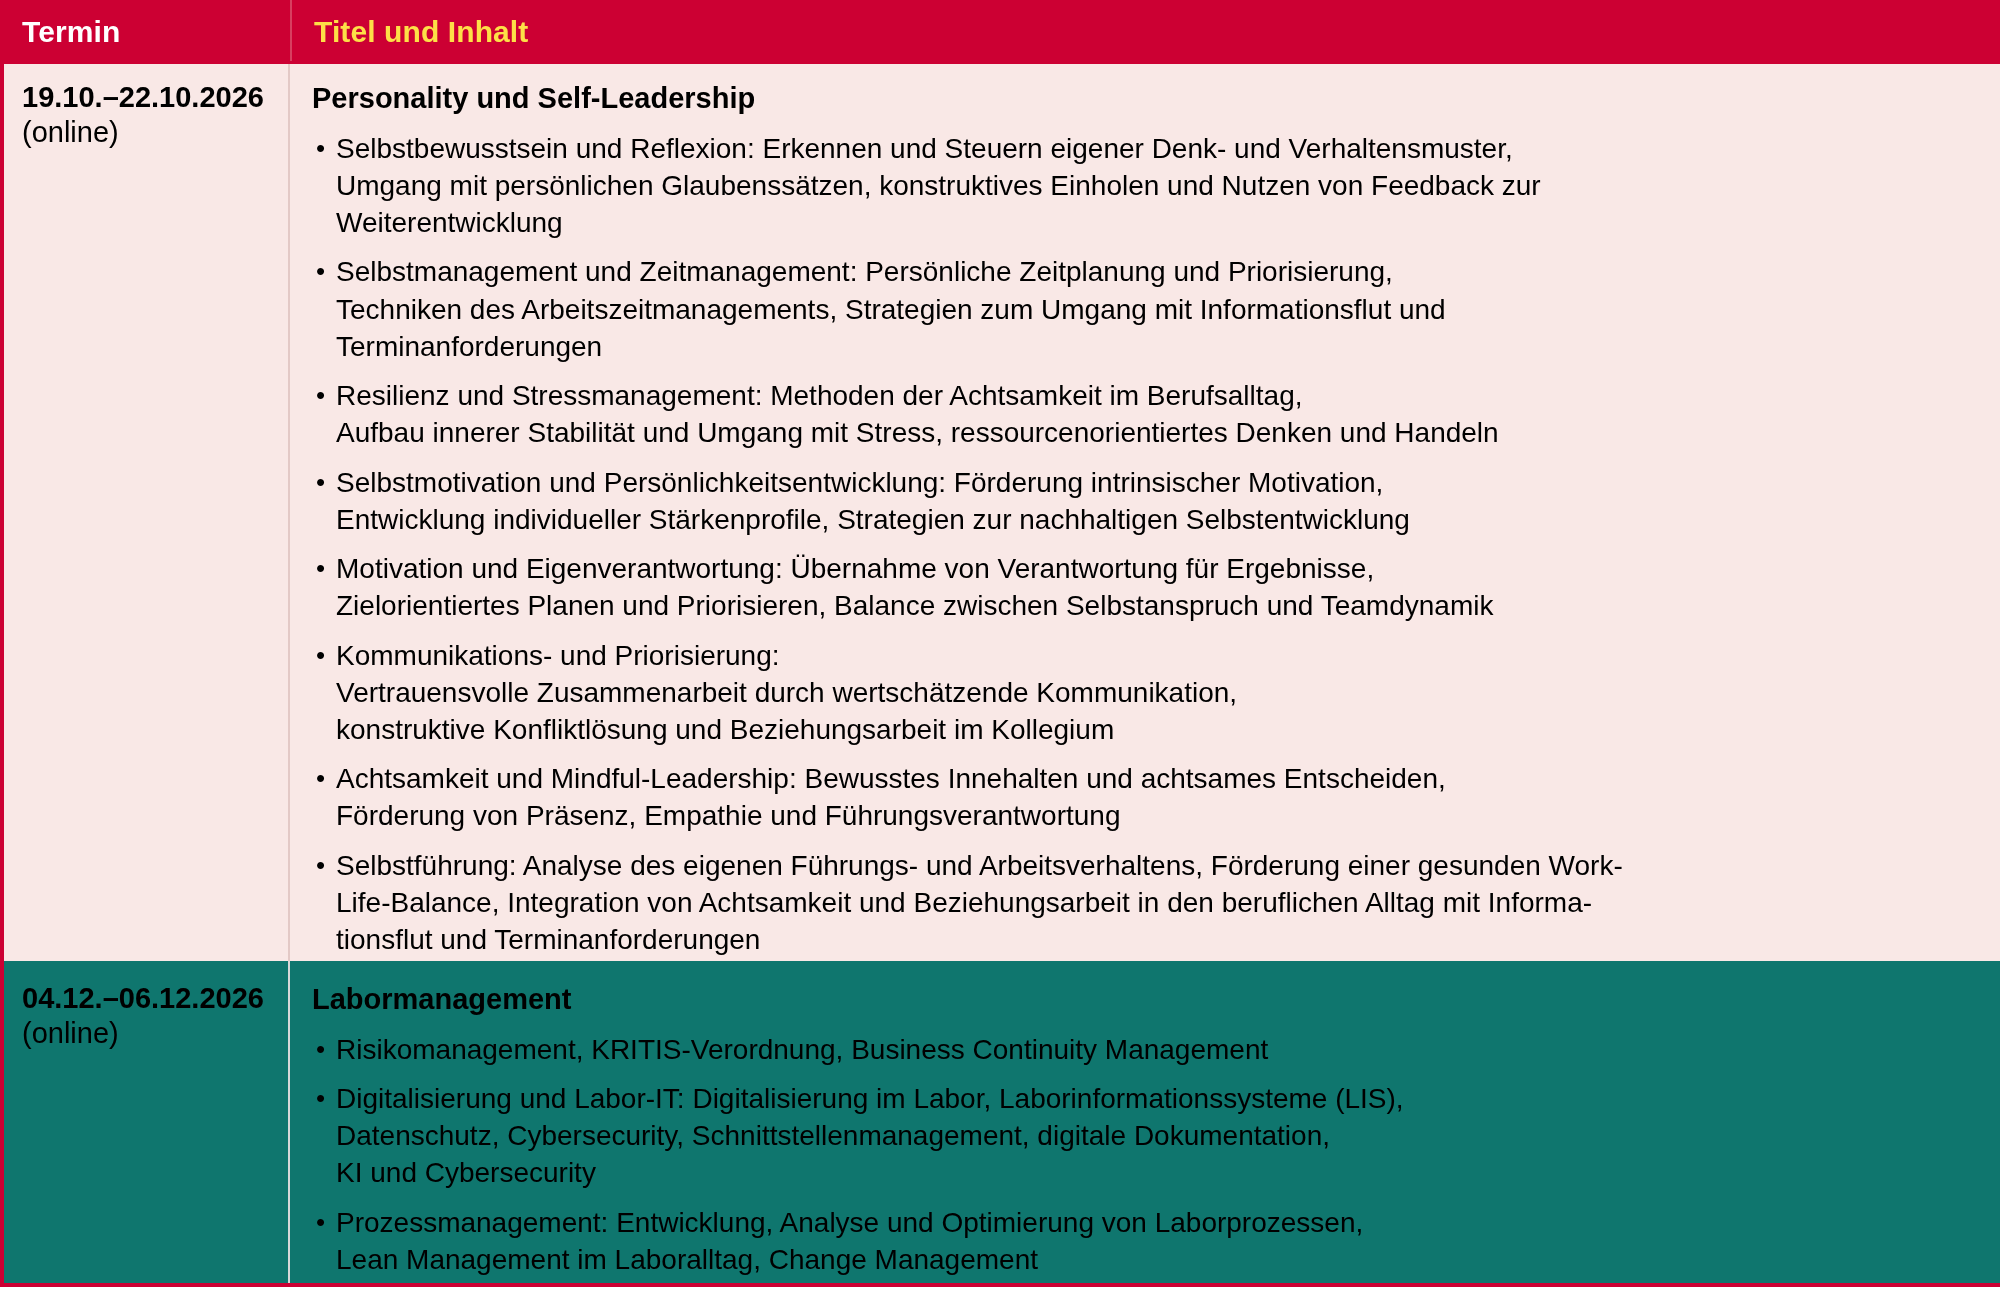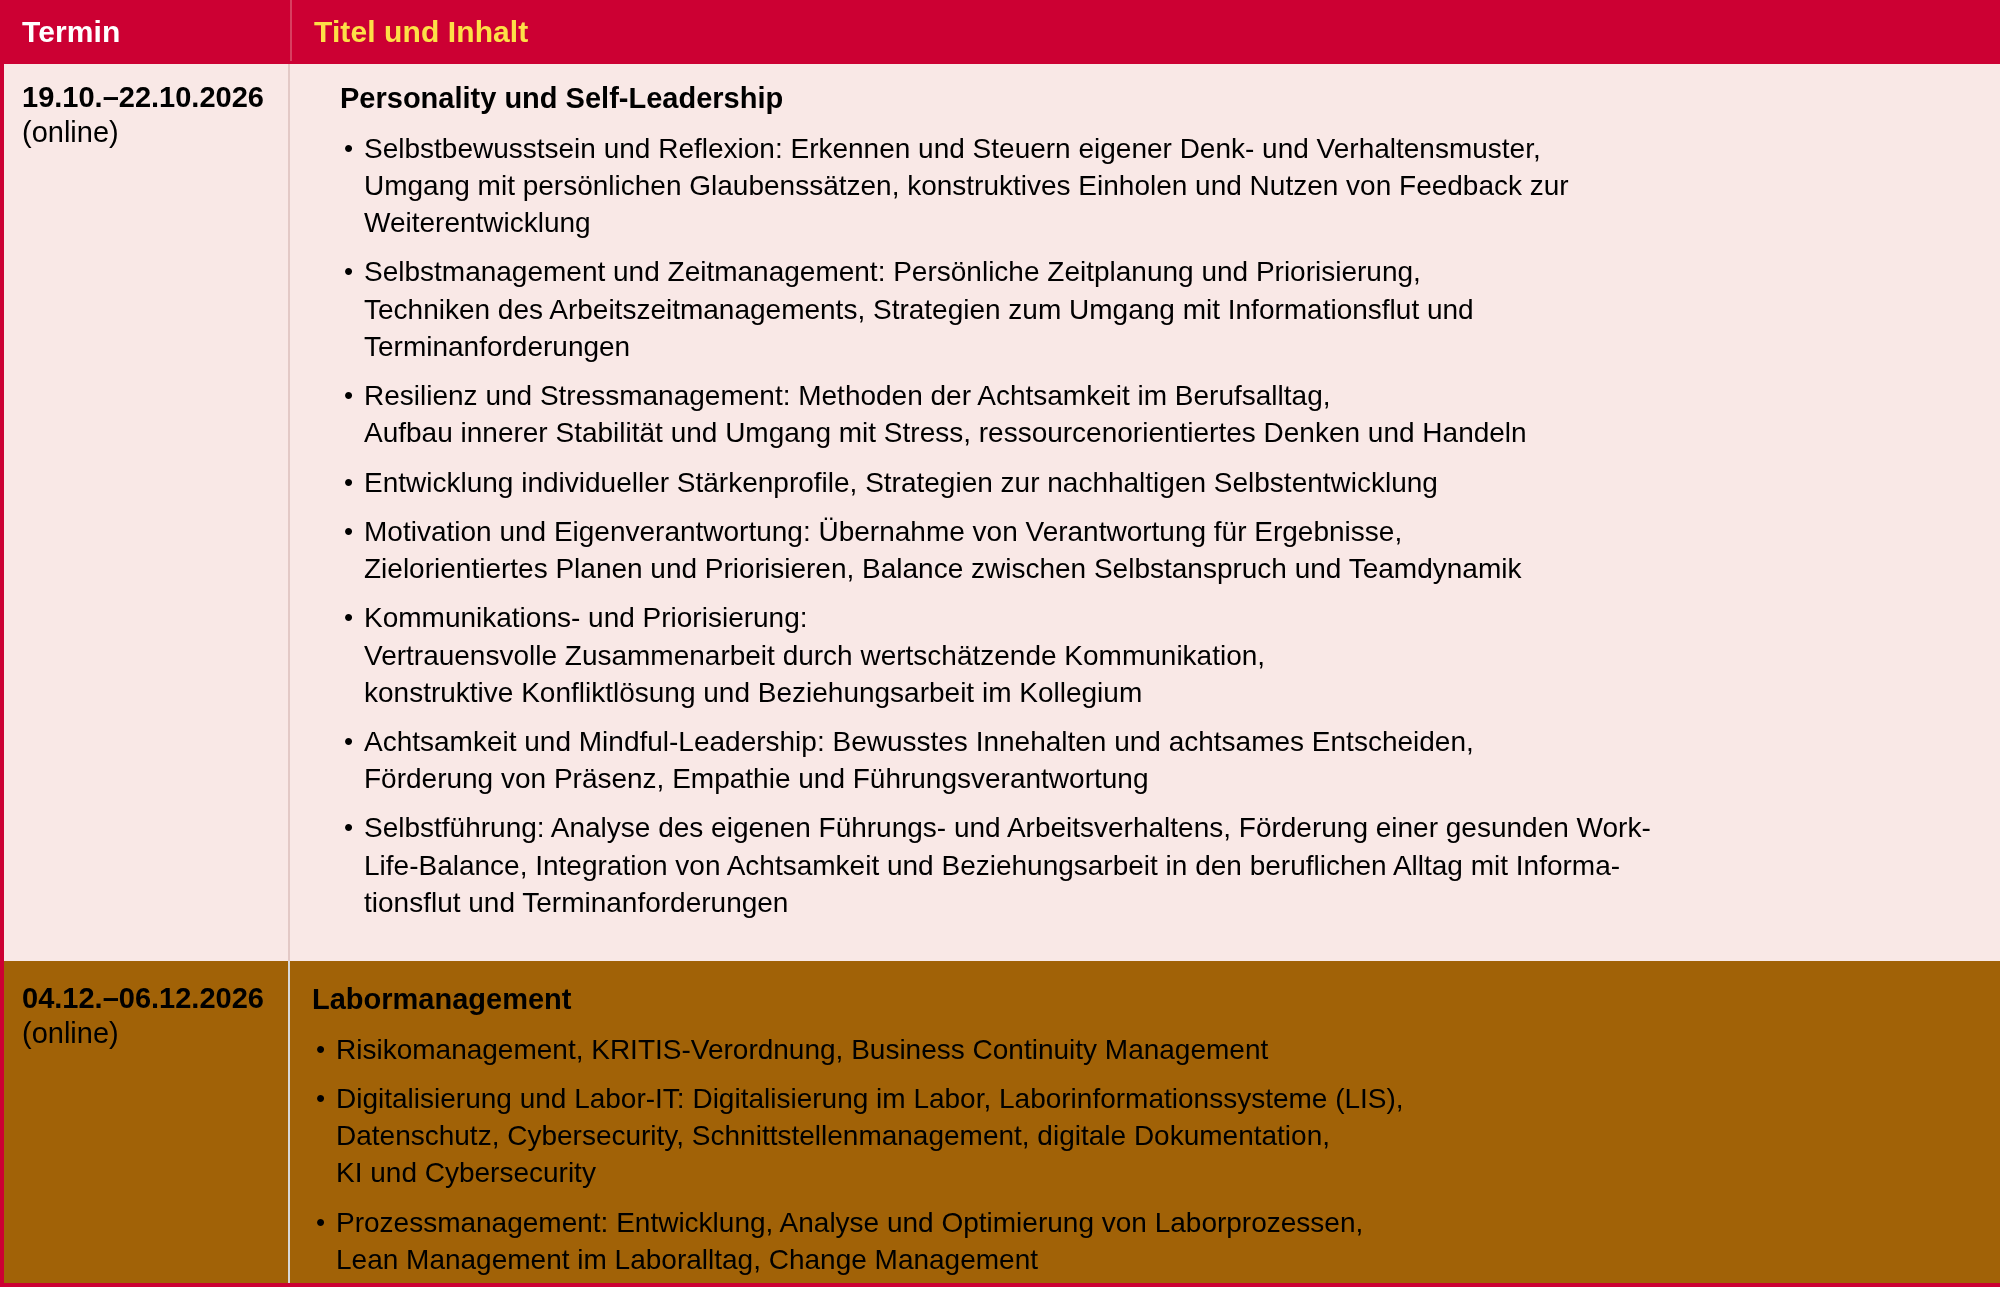--- a/index.html
+++ b/index.html
@@ -137,21 +137,21 @@
     top: 0;
     font-size: 26px;
     line-height: 1.42;
   }
   .sub-line {
     display: block;
   }
 
   .row-1 .cell-content { padding-top: 16px; padding-bottom: 35px; }
   .row-2 .cell-content { padding-top: 20px; padding-bottom: 22px; }
-  .row-1 { height: 897px; gap: 28px; }
+  .row-1 { height: 897px; }
   .row-2 { height: 326px; }
   .row-1 .cell-date { padding-top: 16px; }
   .row-2 .cell-date { padding-top: 20px; }
 </style>
 </head>
 <body>
 
 <div class="table-wrap">
 
   <div class="thead" style="background: rgb(204, 0, 51);">
@@ -177,20 +177,21 @@
             <li>
               <span class="sub-line">Selbstmanagement und Zeitmanagement: Persönliche Zeitplanung und Priorisierung,</span>
               <span class="sub-line">Techniken des Arbeitszeitmanagements, Strategien zum Umgang mit Informationsflut und</span>
               <span class="sub-line">Terminanforderungen</span>
             </li>
             <li>
               <span class="sub-line">Resilienz und Stressmanagement: Methoden der Achtsamkeit im Berufsalltag,</span>
               <span class="sub-line">Aufbau innerer Stabilität und Umgang mit Stress, ressourcenorientiertes Denken und Handeln</span>
             </li>
             <li>
+              <span class="sub-line">Selbstmotivation und Persönlichkeitsentwicklung: Förderung intrinsischer Motivation,</span>
               <span class="sub-line">Entwicklung individueller Stärkenprofile, Strategien zur nachhaltigen Selbstentwicklung</span>
             </li>
             <li>
               <span class="sub-line">Motivation und Eigenverantwortung: Übernahme von Verantwortung für Ergebnisse,</span>
               <span class="sub-line">Zielorientiertes Planen und Priorisieren, Balance zwischen Selbstanspruch und Teamdynamik</span>
             </li>
             <li>
               <span class="sub-line">Kommunikations- und Priorisierung:</span>
               <span class="sub-line">Vertrauensvolle Zusammenarbeit durch wertschätzende Kommunikation,</span>
               <span class="sub-line">konstruktive Konfliktlösung und Beziehungsarbeit im Kollegium</span>
@@ -200,21 +201,21 @@
               <span class="sub-line">Förderung von Präsenz, Empathie und Führungsverantwortung</span>
             </li>
             <li>
               <span class="sub-line">Selbstführung: Analyse des eigenen Führungs- und Arbeitsverhaltens, Förderung einer gesunden Work-</span>
               <span class="sub-line">Life-Balance, Integration von Achtsamkeit und Beziehungsarbeit in den beruflichen Alltag mit Informa-</span>
               <span class="sub-line">tionsflut und Terminanforderungen</span>
             </li>
           </ul>
         </div>
       </div>
-      <div class="row row-2 row-plain last" style="background: #a16207; border-left-color: rgb(204, 0, 51); border-bottom-color: rgb(204, 0, 51);">
+      <div class="row row-2 row-plain last" style="background: #0f766e; border-left-color: rgb(204, 0, 51); border-bottom-color: rgb(204, 0, 51);">
         <div class="cell-date">
           <div class="date-main">04.12.–06.12.2026</div>
           <div class="date-sub">(online)</div>
         </div>
         <div class="cell-content">
           <div class="course-title">Labormanagement</div>
           <ul class="bullets">
             <li>
               <span class="sub-line">Risikomanagement, KRITIS-Verordnung, Business Continuity Management</span>
             </li>

